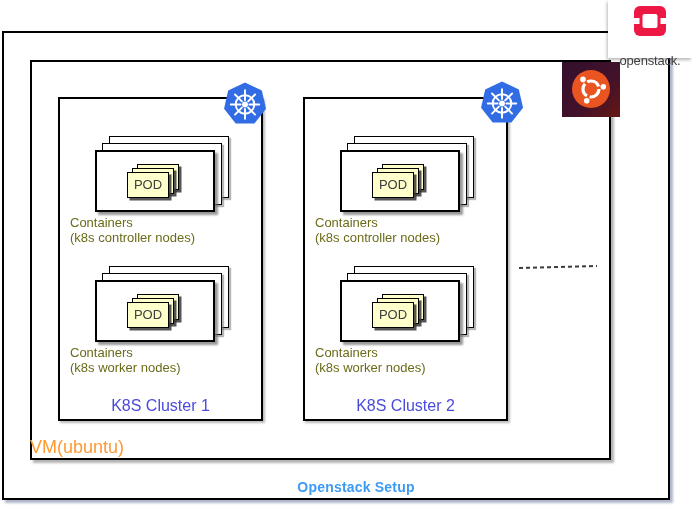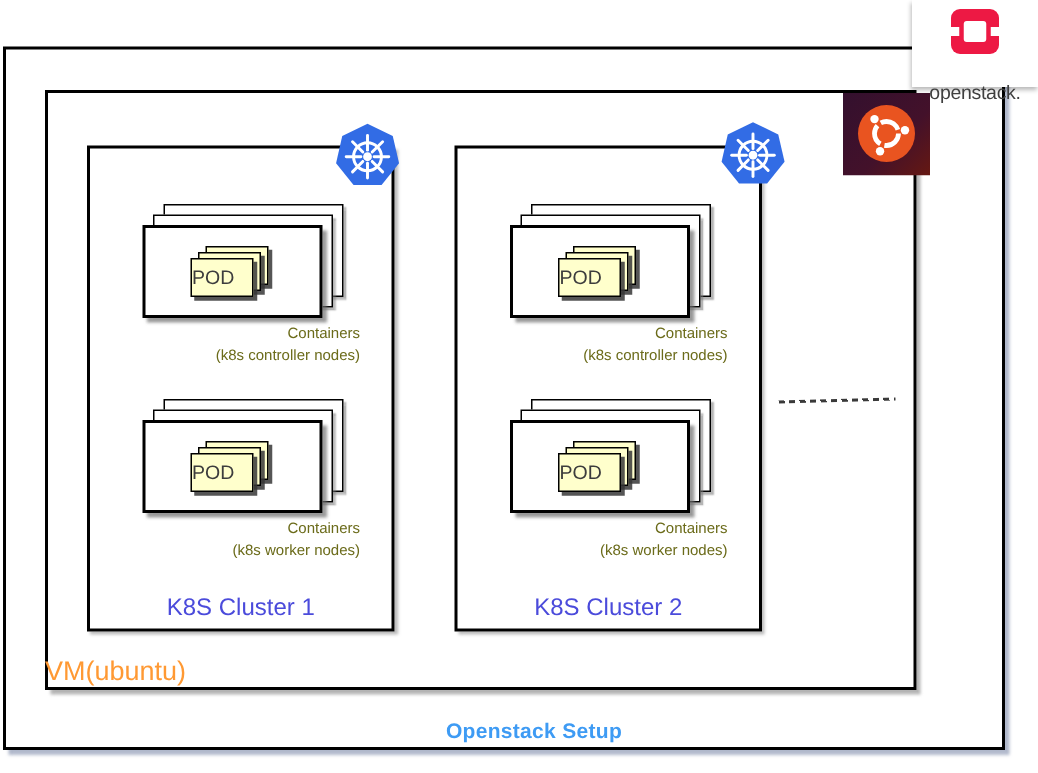--- a/index.html
+++ b/index.html
@@ -36,23 +36,23 @@
   .layer{position:absolute;width:120px;height:62px;box-sizing:border-box;
     background:#fff;border:1.5px solid #000;}
   .layer.l3{left:14px;top:0;box-shadow:2px 2px 1px rgba(120,120,120,.55);}
   .layer.l2{left:7px;top:7px;box-shadow:2px 2px 1px rgba(120,120,120,.55);}
   .layer.l1{left:0;top:14px;border-width:2px;box-shadow:3px 3px 2px rgba(110,110,110,.7);}
   .pod{position:absolute;width:42px;height:26px;box-sizing:border-box;
     background:#ffffcc;border:1px solid #000;
     box-shadow:2.5px 2.5px 0 rgba(55,55,55,.85);}
   .pod.p3{left:40px;top:12px;}
   .pod.p2{left:35px;top:16px;}
-  .pod.p1{left:30px;top:20px;text-align:left;line-height:24px;
+  .pod.p1{left:30px;top:20px;text-align:center;line-height:24px;
     font-size:13px;color:#3d3d3d;}
-  .caption{width:170px;text-align:right;font-size:10px;line-height:15px;
+  .caption{width:170px;text-align:left;font-size:13px;line-height:15px;
     color:#6b6b1a;}
 
   
   .dashed-line{left:519px;top:266px;width:78px;height:2px;
     background:repeating-linear-gradient(90deg,#3a3a3a 0 4px,transparent 4px 7px);
     transform:rotate(-1.5deg);}
 
   
   .openstack-card{left:608px;top:0;width:84px;height:58px;background:#fff;
     box-shadow:-1px 2px 3px rgba(0,0,0,.28);text-align:center;}

